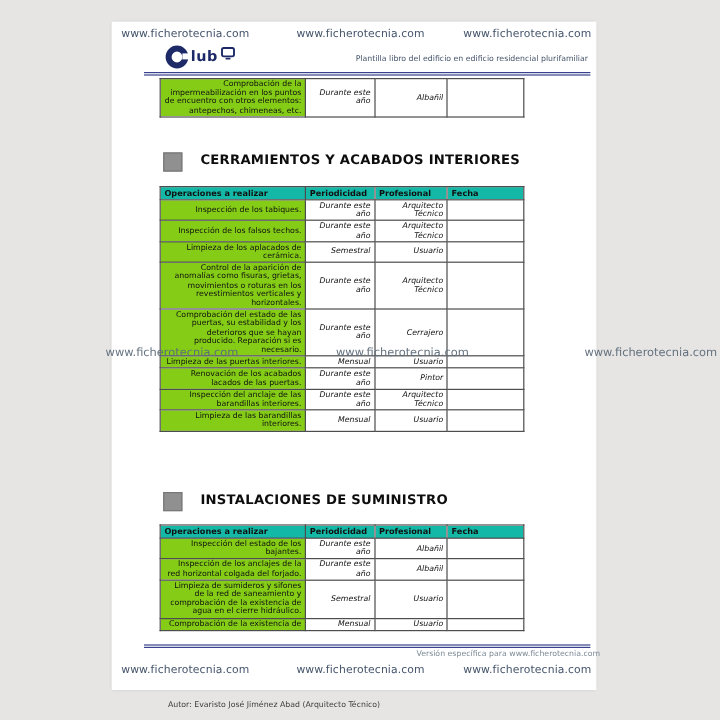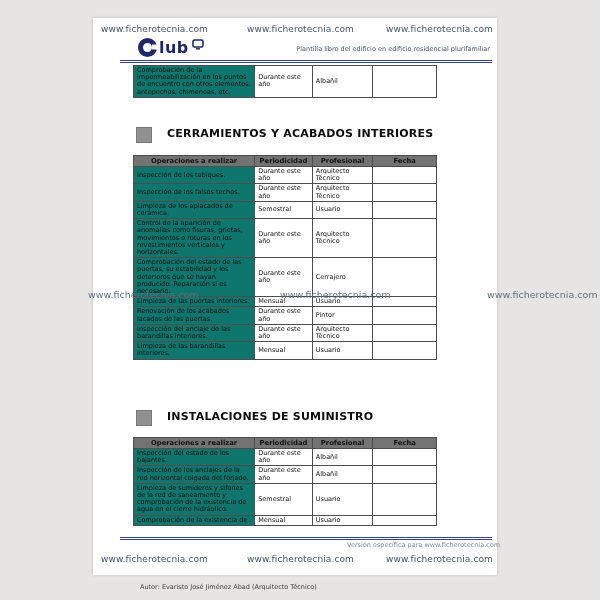--- a/index.html
+++ b/index.html
@@ -25,44 +25,44 @@
 
   .logo { position:absolute; top:19px; left:45px; display:flex; align-items:center; height:20px; }
   .logo-c {
     width:19px; height:19px; border-radius:50%;
     border:5.5px solid #1e2a68; position:relative; flex:0 0 auto;
   }
   .logo-c::after {
     content:""; position:absolute; right:-6px; top:50%; transform:translateY(-50%);
     width:6px; height:5px; background:#fff;
   }
-  .logo-name { font-size:16px; font-weight:bold; color:#1e2a68; margin-left:2px; letter-spacing:0.4px; }
+  .logo-name { font-size:12px; font-weight:bold; color:#1e2a68; margin-left:2px; letter-spacing:0.4px; }
   .logo-tv { margin-left:3px; margin-bottom:6px; }
 
   .subtitle {
     position:absolute; top:27px; right:7px; width:220px;
     font-size:6.5px; color:#44546a; text-align:right; white-space:nowrap;
   }
   .rule {
     position:absolute; left:27px; right:5px; height:3px;
     border-top:1px solid #39418c; border-bottom:1px solid #39418c;
   }
   .rule-top { top:42px; }
   .rule-bottom { top:519px; }
 
   table.t {
     position:absolute; left:40px; width:304px;
     border-collapse:collapse; table-layout:fixed;
     font-size:6.5px; line-height:7.2px; color:#111;
     border:1px solid #333;
   }
   .t td, .t th { border:1px solid #4d4d4d; padding:1px 3px; vertical-align:middle; overflow:hidden; }
-  .t th { font-size:6.8px; text-align:center; background:#737373; line-height:8px; }
-  .t td.op { background:#0f766e; text-align:left; }
-  .t td.c { text-align:left; }
+  .t th { font-size:6.8px; text-align:left; background:#14b8a6; line-height:8px; }
+  .t td.op { background:#84cc16; text-align:right; }
+  .t td.c { text-align:right;font-style:italic; }
   .carry { top:47px; }
   .t1 { top:137px; }
   .t2 { top:419px; }
 
   .sec { position:absolute; left:43px; display:flex; align-items:flex-start; height:17px; }
   .sec1 { top:109px; }
   .sec2 { top:392px; }
   .sec .sq { width:16px; height:16px; background:#909090; border:1px solid #787878; flex:0 0 auto; }
   .sec .ttl { margin-left:15px; font-size:11px; font-weight:bold; color:#0d0d0d; letter-spacing:0.2px; white-space:nowrap; }
 

